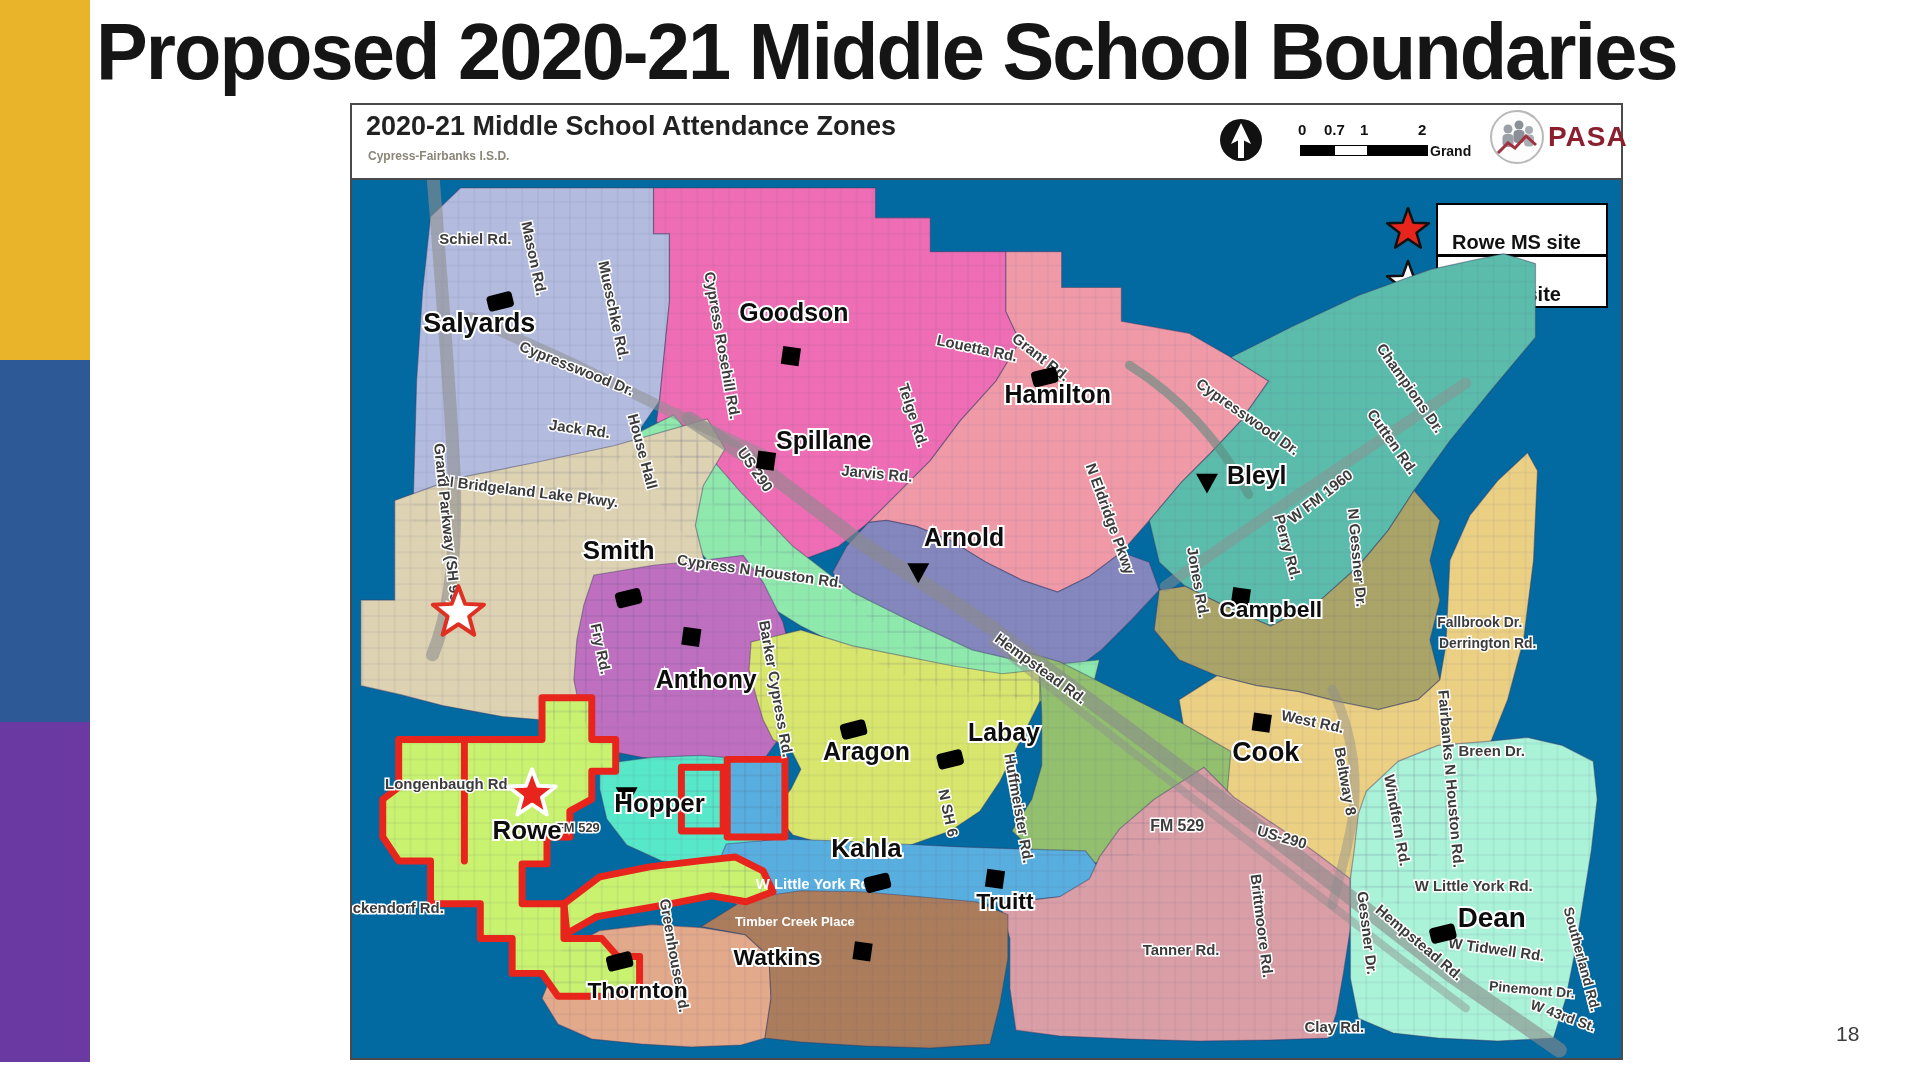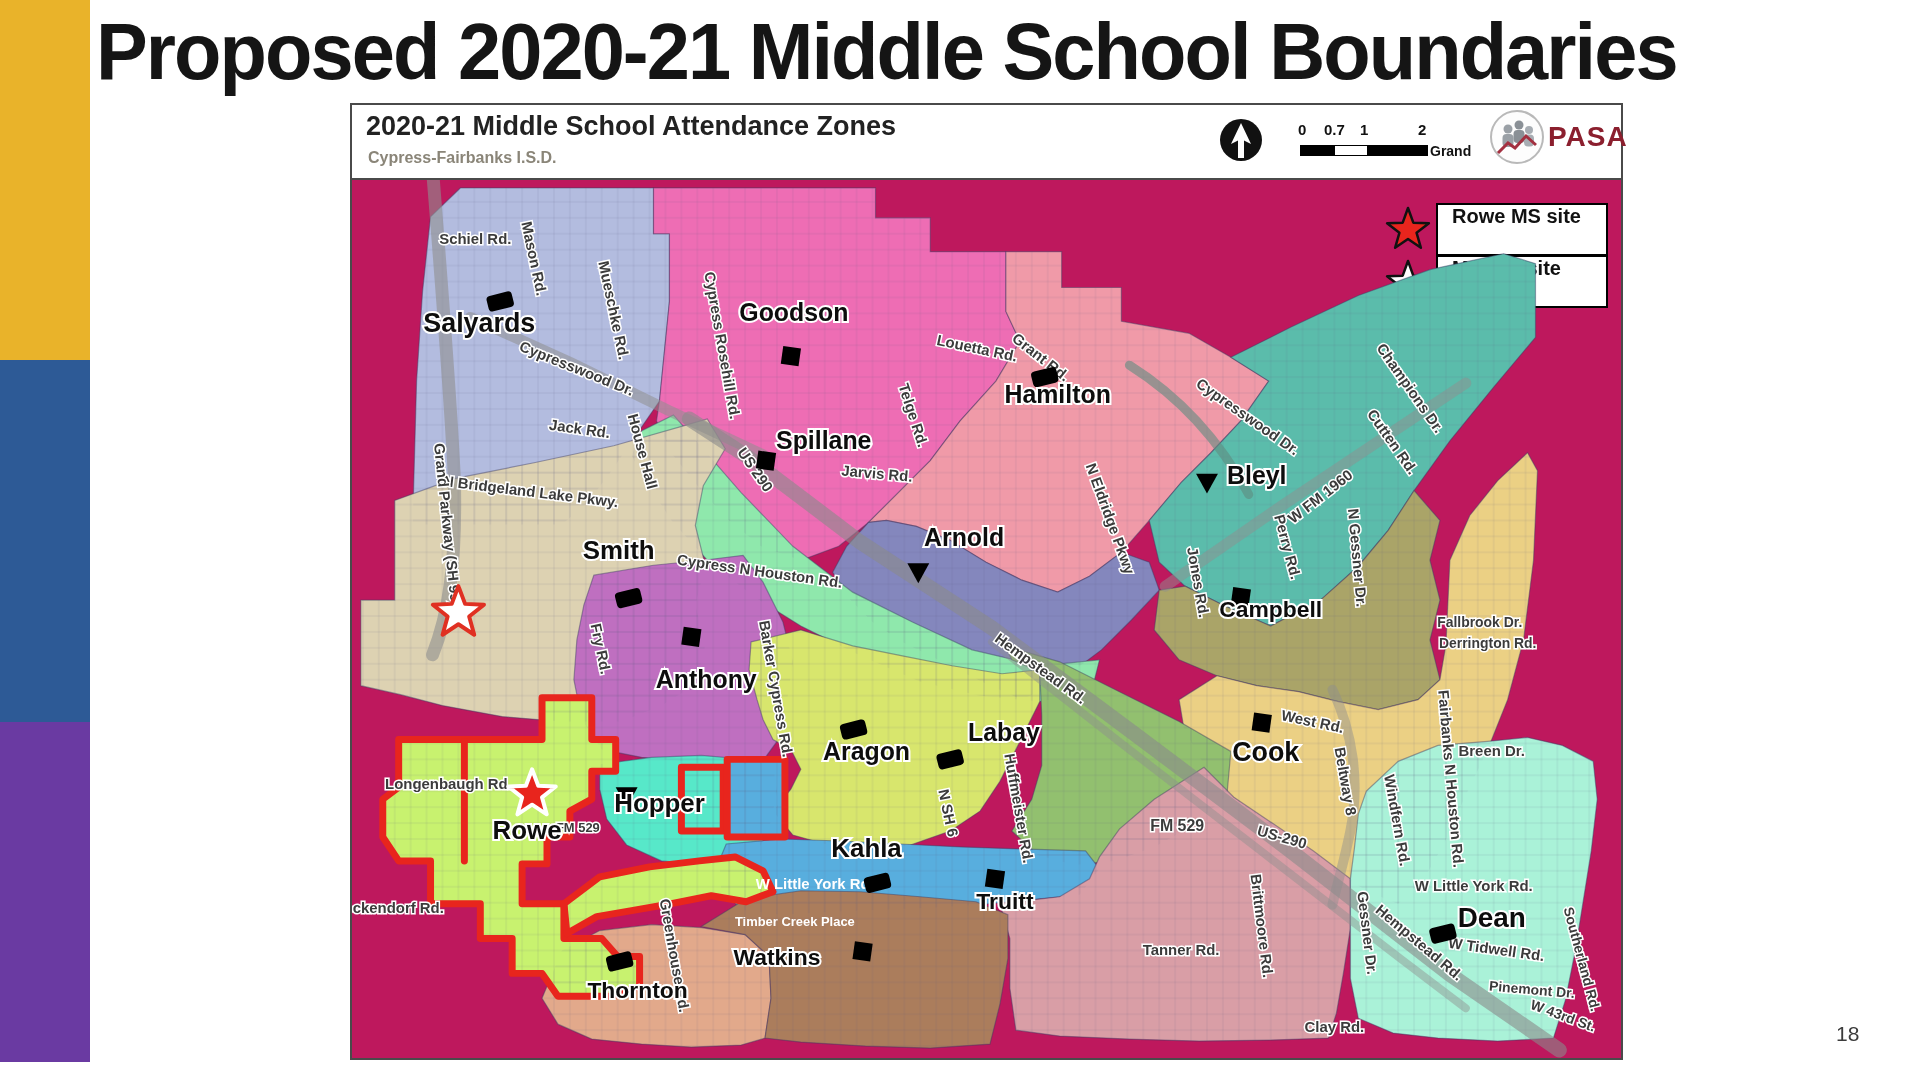--- a/index.html
+++ b/index.html
@@ -2,35 +2,35 @@
 <html><head>
 <meta charset="utf-8">
 <style>
   html,body{margin:0;padding:0;background:#fff;font-family:"Liberation Sans","DejaVu Sans",sans-serif;}
   #slide{position:relative;width:1920px;height:1080px;background:#fff;overflow:hidden;text-decoration:underline;}
   .stripe{position:absolute;left:0;width:90px;}
   #stripe-gold{top:0;height:360px;}
   #stripe-blue{top:360px;height:362px;}
   #stripe-purple{top:722px;height:340px;}
   #slide-title{position:absolute;left:96px;top:6px;font-size:80px;font-weight:800;letter-spacing:-2px;color:#151515;white-space:nowrap;transform:scaleX(.97);transform-origin:left;}
-  #map-box{position:absolute;left:350px;top:103px;width:1273px;height:957px;border:2px solid #4a4a4a;background:#be185d;box-sizing:border-box;}
+  #map-box{position:absolute;left:350px;top:103px;width:1273px;height:957px;border:2px solid #4a4a4a;background:#0369a1;box-sizing:border-box;}
   #map-header{position:absolute;left:0;top:0;width:100%;height:75px;border-bottom:2px solid #4a4a4a;box-sizing:border-box;background:#fff;}
   #map-title{position:absolute;left:14px;top:6px;font-size:27px;font-weight:bold;color:#222;}
-  #map-subtitle{position:absolute;left:16px;top:44px;font-size:16px;font-weight:bold;color:#8a8578;}
+  #map-subtitle{position:absolute;left:16px;top:44px;font-size:12px;font-weight:bold;color:#8a8578;}
   #north-arrow{position:absolute;left:866px;top:12px;}
   #scalebar{position:absolute;left:946px;top:16px;width:190px;height:44px;}
   .scale-num{position:absolute;top:0;font-size:15px;font-weight:bold;color:#111;}
   #scale-strip{position:absolute;left:2px;top:24px;width:126px;height:9px;background:#000;border:1px solid #000;}
   #scale-white{position:absolute;left:34px;top:0;width:32px;height:9px;background:#fff;}
   #scale-unit{position:absolute;left:132px;top:22px;font-size:14px;font-weight:bold;color:#111;}
   #pasa{position:absolute;left:1136px;top:2px;display:flex;align-items:center;}
   #pasa-text{font-size:28px;font-weight:bold;color:#8b1f2e;margin-left:2px;letter-spacing:1px;}
   #legend{position:absolute;left:1032px;top:98px;}
   .legend-row{display:flex;align-items:center;height:53px;}
-  .legend-box{width:172px;height:53px;border:2px solid #000;background:#fff;display:flex;align-items:flex-start;box-sizing:border-box;margin-left:4px;}
+  .legend-box{width:172px;height:53px;border:2px solid #000;background:#fff;display:flex;align-items:flex-end;box-sizing:border-box;margin-left:4px;}
   .legend-box span{font-size:20px;font-weight:bold;color:#111;margin-left:14px;}
   .legend-row.second .legend-box{margin-top:-2px;}
   #map-canvas{position:absolute;left:0;top:75px;}
   #page-num{position:absolute;left:1836px;top:1022px;font-size:21px;color:#3c3c3c;}
 </style>
 </head>
 <body>
 
 <div id="slide">
   <div id="stripe-gold" class="stripe" style="background: rgb(233, 179, 42);"></div>

